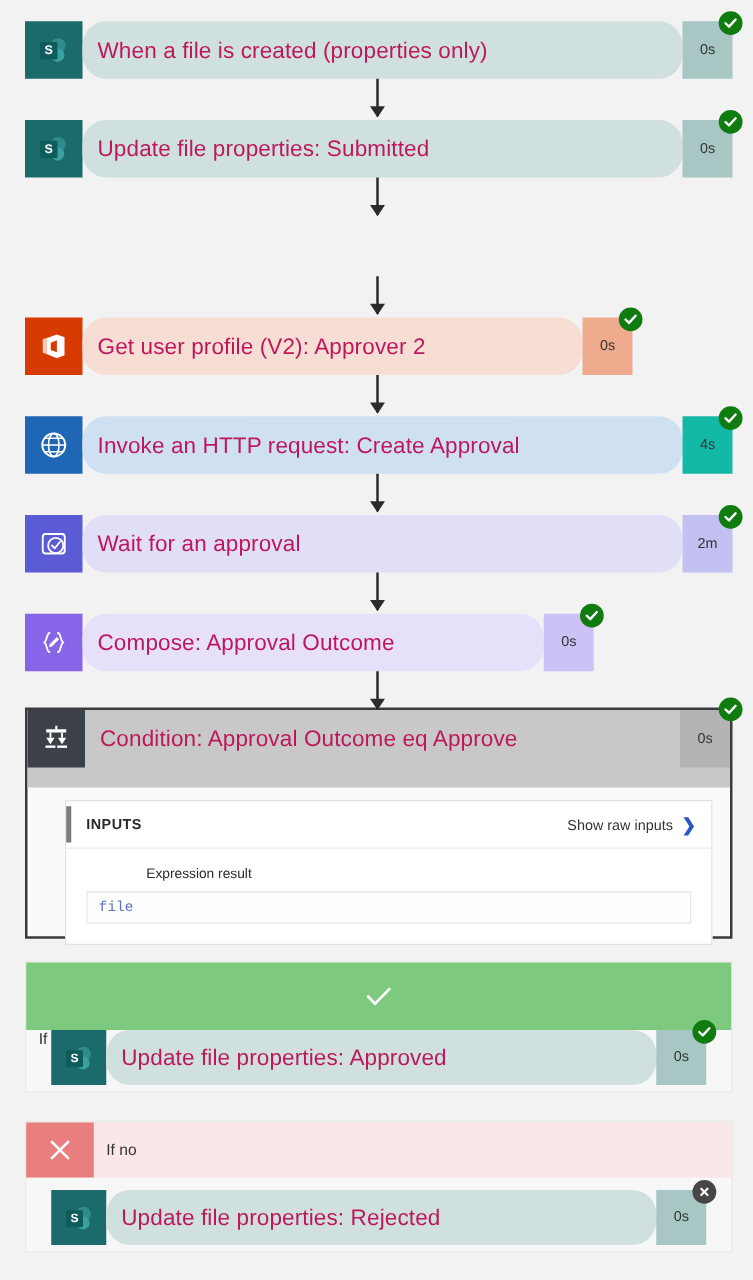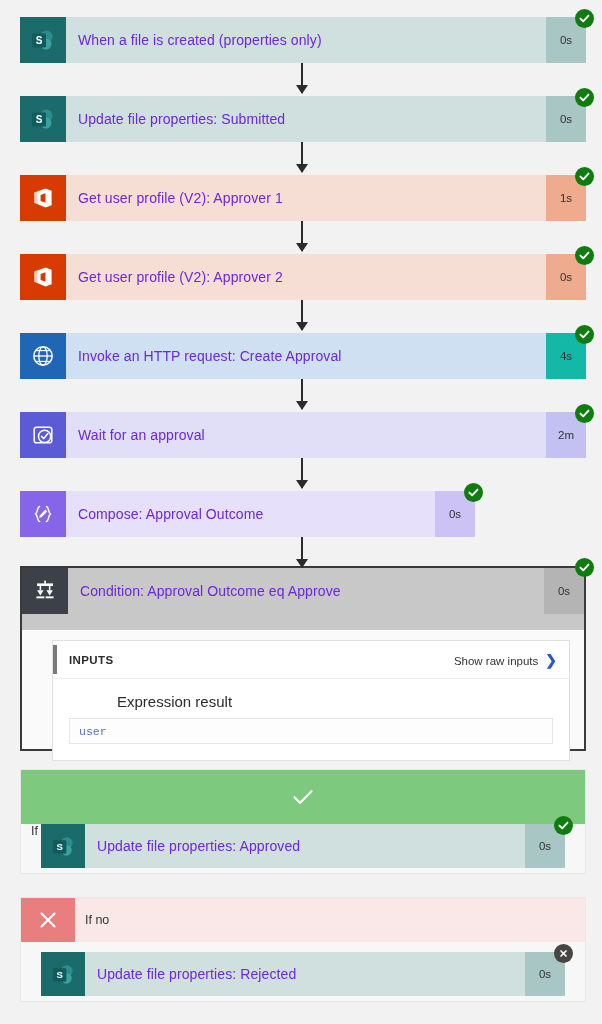--- a/index.html
+++ b/index.html
@@ -26,25 +26,26 @@
   }
   .card-icon {
     flex: 0 0 46px;
     width: 46px; height: 46px;
     display: flex; align-items: center; justify-content: center;
   }
   .card-title {
     flex: 1 1 auto;
     display: flex; align-items: center;
     padding-left: 12px;
-    font-size: 14px;
-    color: #6d28d9;
+    font-size: 18px;
+    color: #be185d;
     letter-spacing: .1px;
     white-space: nowrap;
     overflow: hidden;
+    border-radius: 19px;
   }
   .card-dur {
     flex: 0 0 40px;
     width: 40px;
     display: flex; align-items: center; justify-content: center;
     font-size: 11.5px;
     color: #333;
   }
 
   
@@ -113,21 +114,21 @@
     color: #2b2b2b; letter-spacing: .4px;
     flex: 1 1 auto;
   }
   .show-raw {
     font-size: 11.5px;
     color: #333;
     display: flex; align-items: flex-end; gap: 7px;
   }
   .chev { color: #2b56c6; font-weight: bold; font-size: 14px; line-height: 1; }
   .inputs-content { padding: 14px 16px 16px 16px; }
-  .expr-label { font-size: 15px; color: #2b2b2b; margin-bottom: 8px; padding-left: 48px; }
+  .expr-label { font-size: 11px; color: #2b2b2b; margin-bottom: 8px; padding-left: 48px; }
   .expr-box {
     border: 1px solid #e6e6e6;
     background: #fdfdfd;
     height: 26px;
     display: flex; align-items: center;
     padding-left: 9px;
     font-family: "Liberation Mono", monospace;
     font-size: 11.5px;
     color: #5a73c4;
   }
@@ -199,39 +200,23 @@
     <div class="card-title" style="background:#cfe0de">Update file properties: Submitted</div>
     <div class="card-dur" style="background:#a7c6c4">0s</div>
     <div class="badge ok">
       <svg width="11" height="11" viewBox="0 0 11 11">
           <path d="M1.4 5.6 L4.2 8.3 L9.5 2.6" stroke="#ffffff" stroke-width="1.9" fill="none" stroke-linecap="round" stroke-linejoin="round"></path>
         </svg>
     </div>
   </div>
   <div class="conn" style="top:142px;height:30px;"></div>
 
-  <div class="card" style="position:absolute;left:20px;top:175px;width:566px;">
-    <div class="card-icon" style="background:#d83b01">
-      <svg width="24" height="24" viewBox="0 0 24 24">
-        <path d="M14.5 2.5 L6.2 5.6 L6.2 18.1 L3.2 17.1 L3.2 6.4 L14.5 2.5 Z" fill="#ffffff" opacity="0.75"></path>
-        <path d="M14.5 2.5 L20.6 4.8 L20.6 19.2 L14.5 21.5 L6.2 18.1 L6.2 5.6 Z" fill="#ffffff"></path>
-        <path d="M14.5 7.2 L14.5 16.8 L9.6 14.9 L9.6 9.1 Z" fill="#d83b01"></path>
-      </svg>
-    </div>
-    <div class="card-title" style="background:#f7ded4">Get user profile (V2): Approver 1</div>
-    <div class="card-dur" style="background:#eeab8e">1s</div>
-    <div class="badge ok">
-      <svg width="11" height="11" viewBox="0 0 11 11">
-          <path d="M1.4 5.6 L4.2 8.3 L9.5 2.6" stroke="#ffffff" stroke-width="1.9" fill="none" stroke-linecap="round" stroke-linejoin="round"></path>
-        </svg>
-    </div>
-  </div>
   <div class="conn" style="top:221px;height:30px;"></div>
 
-  <div class="card" style="position:absolute;left:20px;top:254px;width:566px;">
+  <div class="card" style="position:absolute;left:20px;top:254px;width:486px;">
     <div class="card-icon" style="background:#d83b01">
       <svg width="24" height="24" viewBox="0 0 24 24">
         <path d="M14.5 2.5 L6.2 5.6 L6.2 18.1 L3.2 17.1 L3.2 6.4 L14.5 2.5 Z" fill="#ffffff" opacity="0.75"></path>
         <path d="M14.5 2.5 L20.6 4.8 L20.6 19.2 L14.5 21.5 L6.2 18.1 L6.2 5.6 Z" fill="#ffffff"></path>
         <path d="M14.5 7.2 L14.5 16.8 L9.6 14.9 L9.6 9.1 Z" fill="#d83b01"></path>
       </svg>
     </div>
     <div class="card-title" style="background:#f7ded4">Get user profile (V2): Approver 2</div>
     <div class="card-dur" style="background:#eeab8e">0s</div>
     <div class="badge ok">
@@ -327,21 +312,21 @@
       <div class="inputs-card">
         <div class="inputs-head">
           <span class="inputs-label">INPUTS</span>
           <span class="show-raw">
             <span>Show raw inputs</span>
             <span class="chev">❯</span>
           </span>
         </div>
         <div class="inputs-content">
           <div class="expr-label">Expression result</div>
-          <div class="expr-box">user</div>
+          <div class="expr-box">file</div>
         </div>
       </div>
     </div>
   </div>
 
   <div class="branch yes" style="top:769px;height:105px;">
     <div class="branch-head">
       <div class="bh-icon">
         <svg width="26" height="26" viewBox="0 0 26 26">
             <path d="M4.5 13.2 L10 19 L21.5 7.2" stroke="#ffffff" stroke-width="2.1" fill="none" stroke-linecap="round" stroke-linejoin="round"></path>

